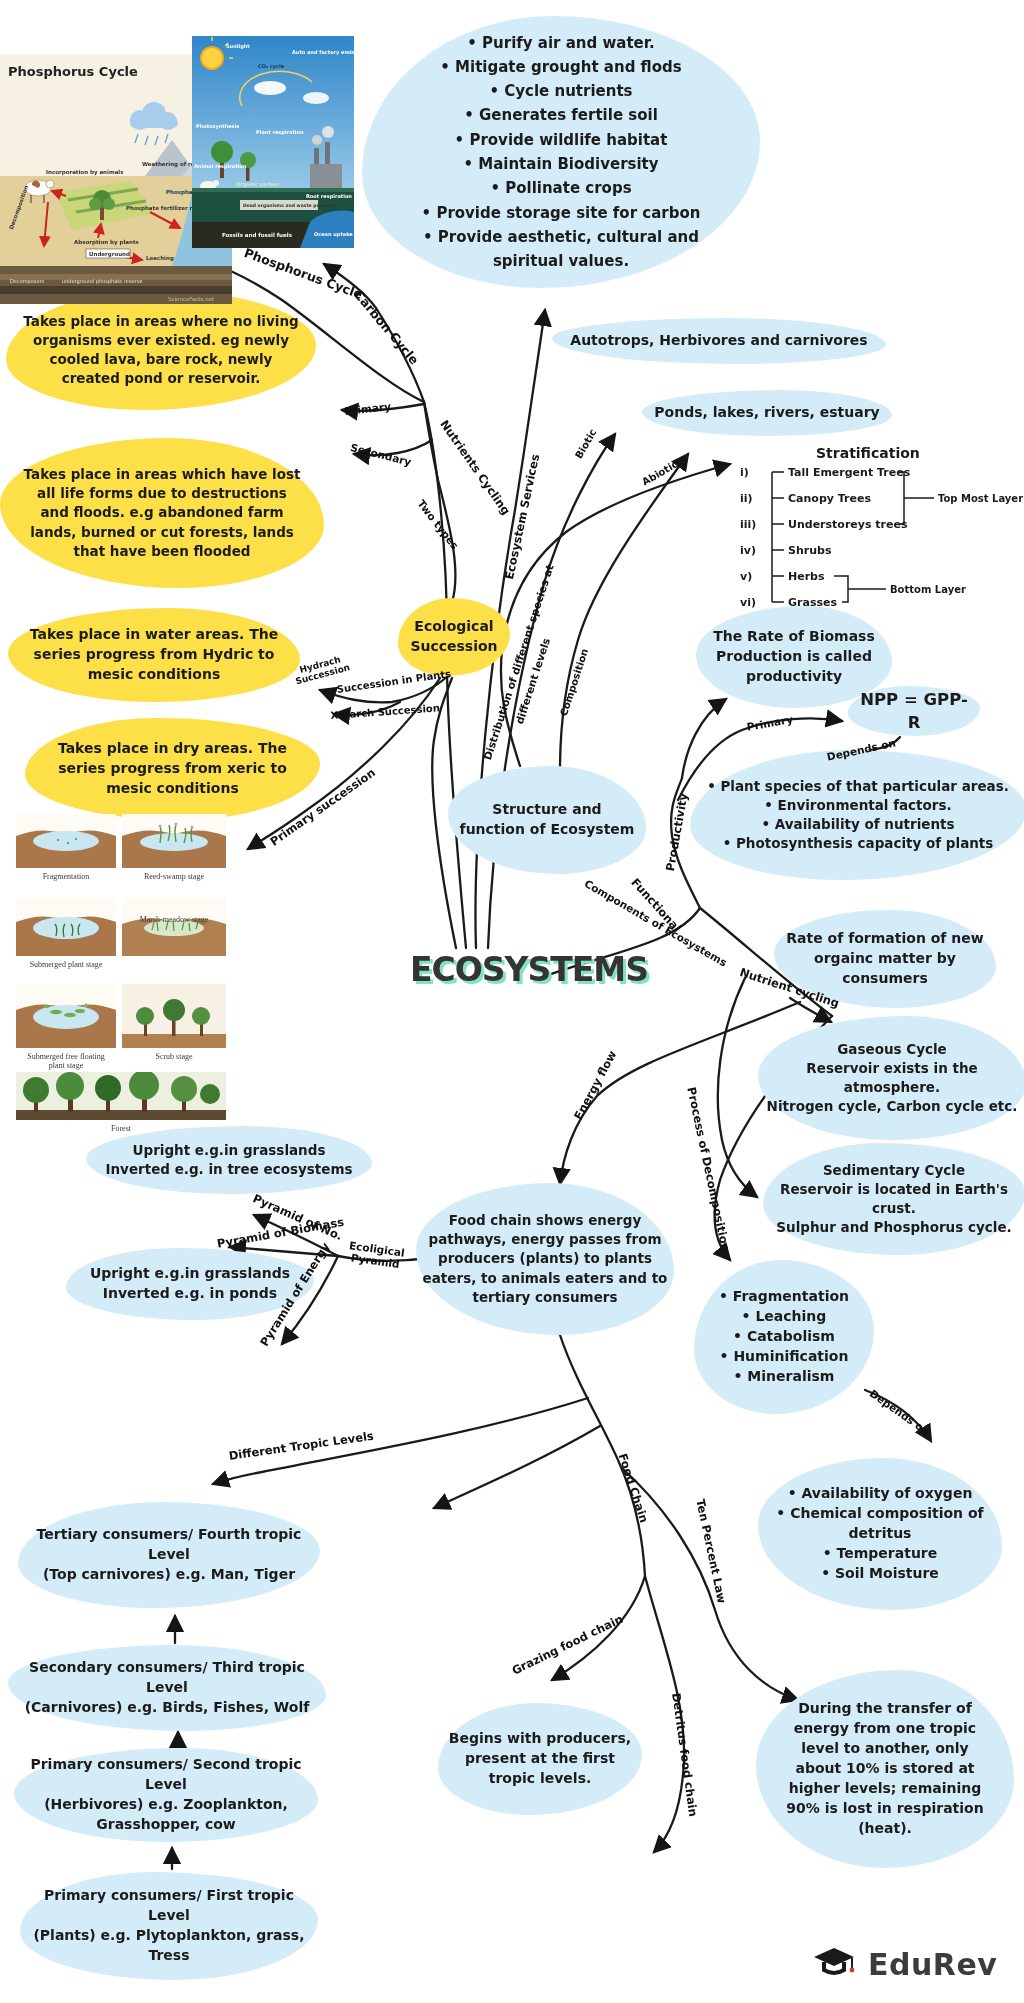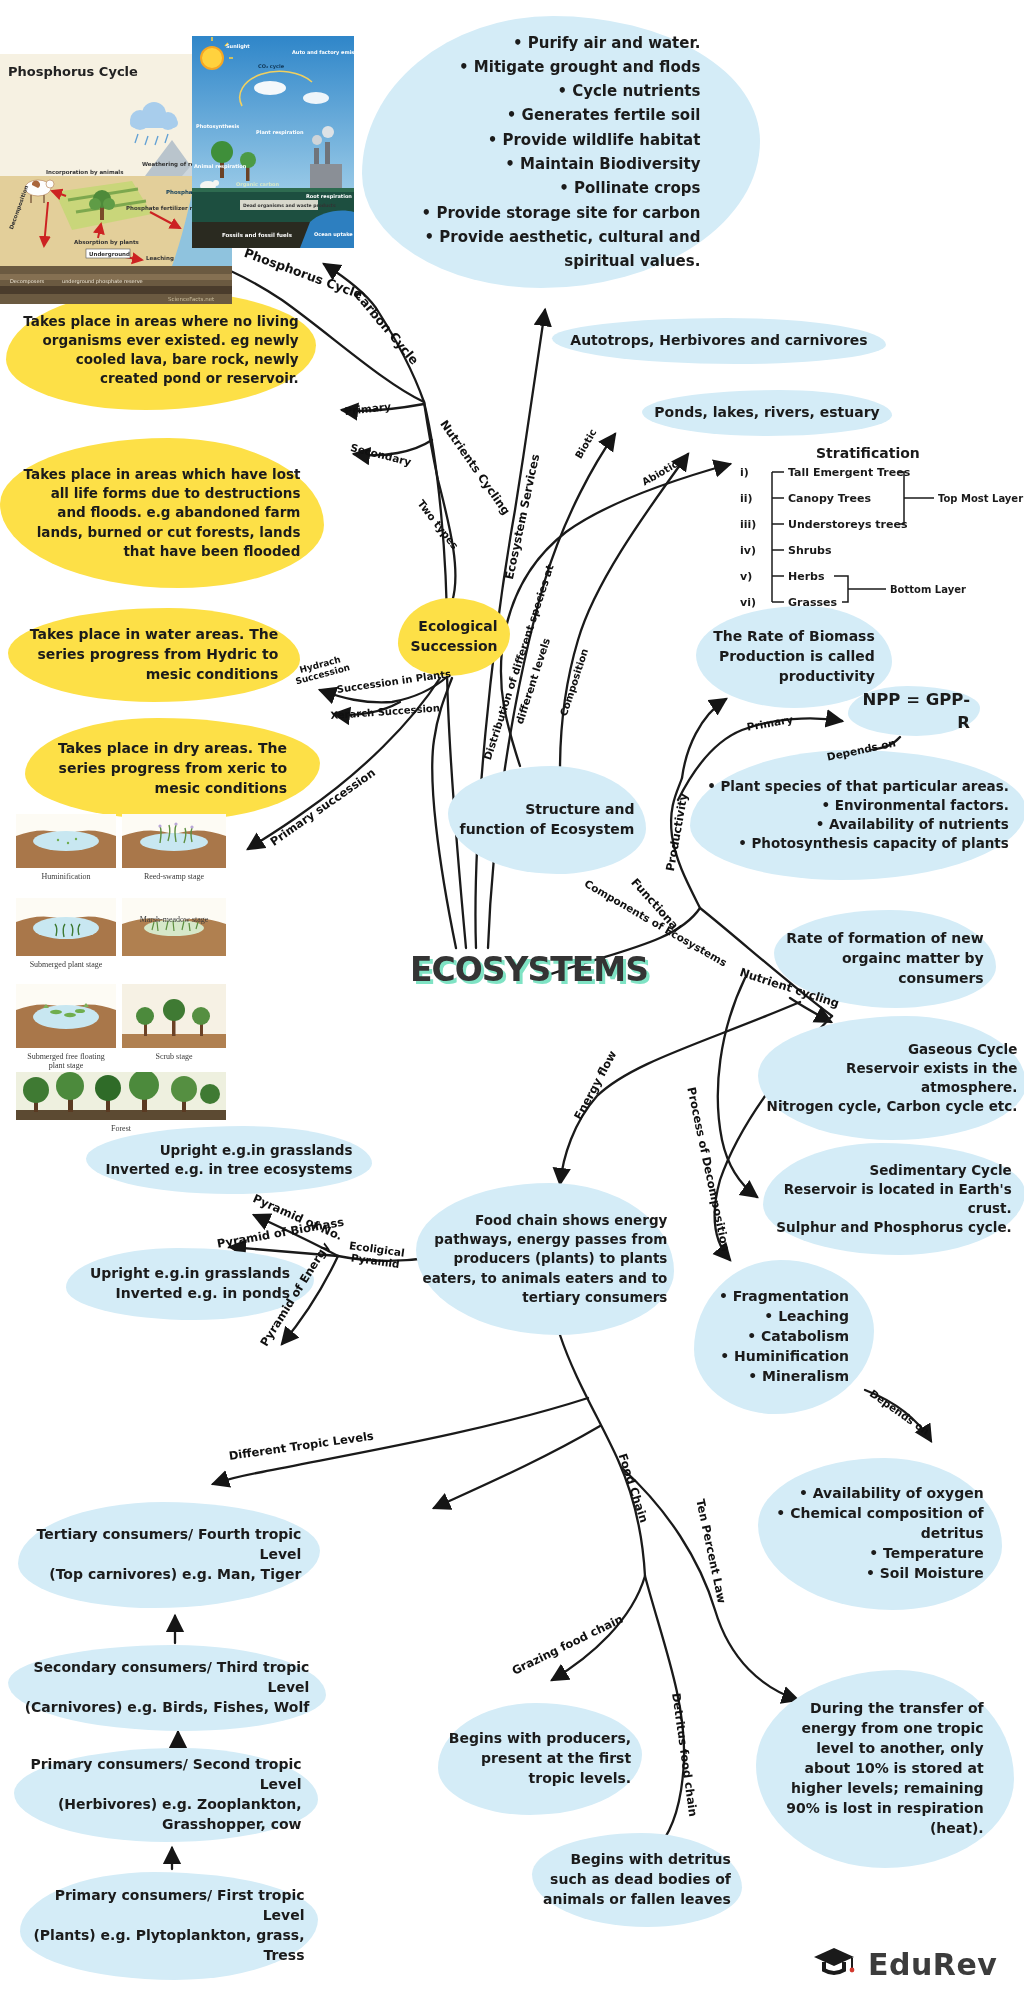--- a/index.html
+++ b/index.html
@@ -1,20 +1,20 @@
 <!DOCTYPE html>
 <html><head>
 <meta charset="utf-8">
 <style>
   html,body{margin:0;padding:0;background:#fff;}
   .stage{position:relative;width:1024px;height:2003px;background:#fff;overflow:hidden;
          font-family:"DejaVu Sans",sans-serif;color:#1b1b1b;}
   svg.edges{position:absolute;left:0;top:0;z-index:1;}
   .blob{position:absolute;z-index:2;display:flex;align-items:center;justify-content:center;
-        text-align:right;font-weight:700;white-space:pre-line;box-sizing:border-box;
+        text-align:center;font-weight:700;white-space:pre-line;box-sizing:border-box;
         padding:8px 10px;line-height:1.42;color:#1b1b1b;}
   .blue{background:#d4ecf7;}
   .yellow{background:#fde047;}
   .r1{border-radius:48% 52% 55% 45% / 58% 46% 54% 42%;}
   .r2{border-radius:52% 48% 45% 55% / 44% 58% 42% 56%;}
   .r3{border-radius:55% 45% 50% 50% / 48% 55% 45% 52%;}
   .r4{border-radius:45% 55% 48% 52% / 55% 44% 56% 45%;}
   .fs13{font-size:13.5px;} .fs14{font-size:14px;} .fs15{font-size:15px;} .fs16{font-size:16.5px;}
   .lab{position:absolute;z-index:4;font-weight:700;font-size:11.5px;color:#101010;
        transform-origin:left top;white-space:pre-line;line-height:1.1;}
@@ -162,23 +162,20 @@
 Level
 (Herbivores) e.g. Zooplankton,
 Grasshopper, cow</div>
   <div class="blob blue r4 fs14" style="left:20px;top:1872px;width:298px;height:108px;padding:4px;">Primary consumers/ First tropic
 Level
 (Plants) e.g. Plytoplankton, grass,
 Tress</div>
   <div class="blob blue r1 fs14" style="left:438px;top:1703px;width:204px;height:112px;">Begins with producers,
 present at the first
 tropic levels.</div>
-  <div class="blob blue r2 fs14" style="left:532px;top:1833px;width:210px;height:94px;">Begins with detritus
-such as dead  bodies of
-animals or fallen leaves</div>
   <div class="blob blue r3 fs14" style="left:756px;top:1670px;width:258px;height:198px;">During the transfer of
 energy from one tropic
 level to another, only
 about 10% is stored at
 higher levels; remaining
 90% is lost in respiration
 (heat).</div>
 
   <div class="lab big" style="left:247px;top:246px;transform:rotate(20deg);">Phosphorus Cycle</div>
   <div class="lab big" style="left:362px;top:288px;transform:rotate(50deg);">Carbon Cycle</div>
@@ -251,21 +248,21 @@
   </svg>
 
   <svg class="figure" style="left:16px;top:814px;" width="100" height="54" viewBox="0 0 100 54">
     <rect width="100" height="54" fill="#fdfbf4"></rect>
     <path d="M0,54 L0,22 Q25,12 50,20 Q75,12 100,22 L100,54 Z" fill="#a9774a"></path>
     <ellipse cx="50" cy="27" rx="33" ry="10" fill="#c8e7f1"></ellipse>
     <circle cx="42" cy="26" r="1.2" fill="#6fae4e"></circle>
       <circle cx="52" cy="29" r="1.2" fill="#6fae4e"></circle>
       <circle cx="60" cy="25" r="1.2" fill="#6fae4e"></circle>
   </svg>
-  <div class="caption" style="left:16px;top:872px;width:100px;">Huminification</div>
+  <div class="caption" style="left:16px;top:872px;width:100px;">Fragmentation</div>
 
   <svg class="figure" style="left:122px;top:814px;" width="104" height="54" viewBox="0 0 104 54">
     <rect width="104" height="54" fill="#fdfbf4"></rect>
     <path d="M0,54 L0,22 Q26,12 52,20 Q78,12 104,22 L104,54 Z" fill="#a9774a"></path>
     <ellipse cx="52" cy="28" rx="34" ry="9" fill="#c8e7f1"></ellipse>
     <g stroke="#5d8f3f" stroke-width="1.4" fill="none">
       <path d="M38,29 q2,-12 0,-17"></path>
         <path d="M46,27 q3,-10 1,-16"></path>
         <path d="M54,28 q-2,-12 0,-17"></path>
         <path d="M62,29 q3,-9 1,-15"></path>

